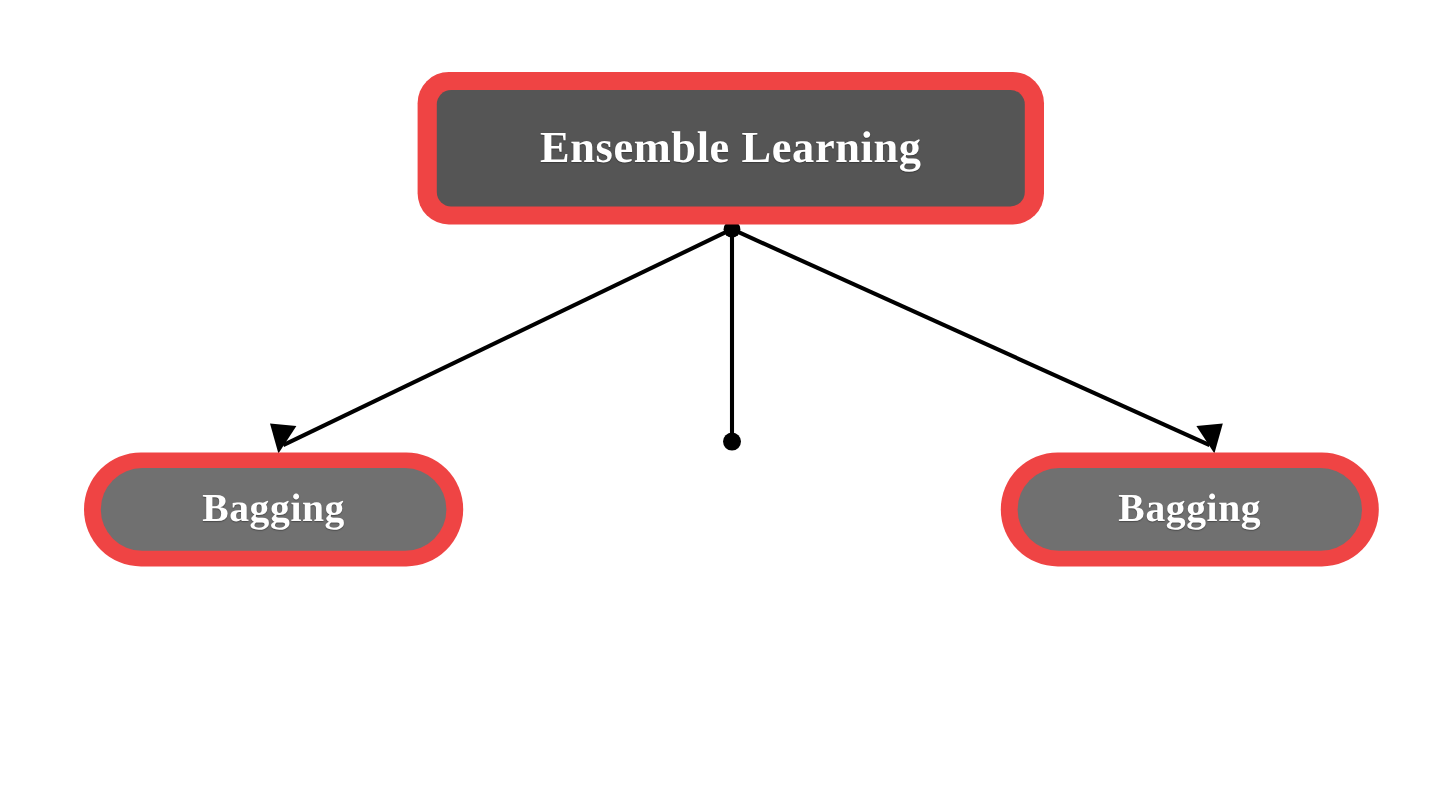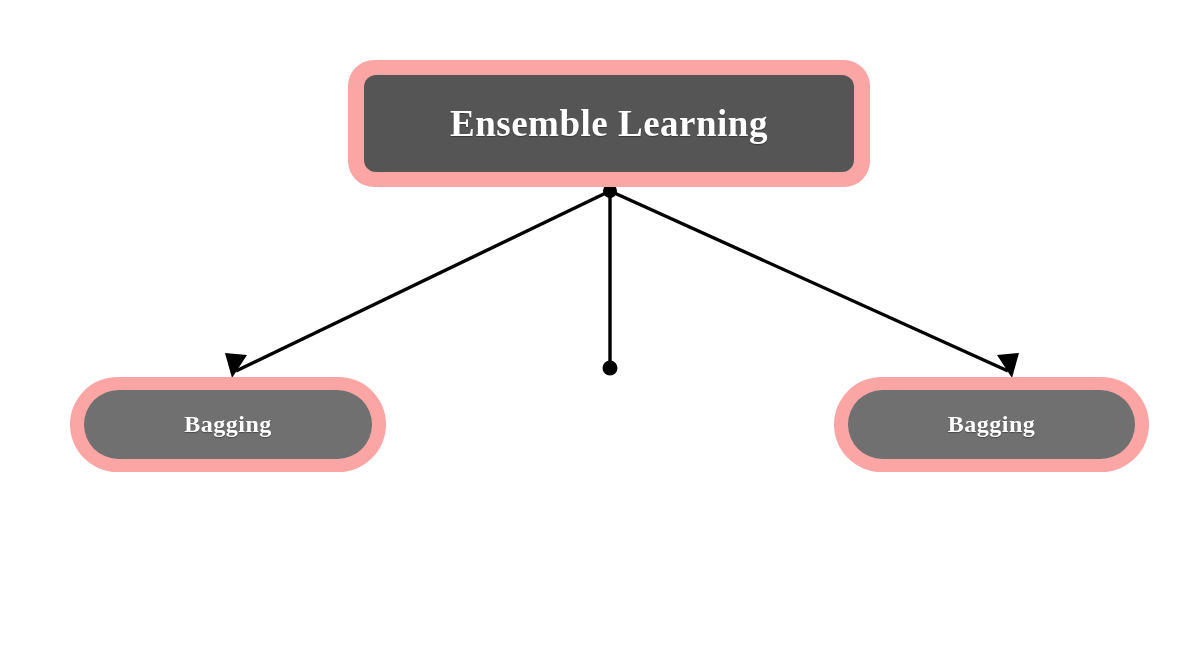--- a/index.html
+++ b/index.html
@@ -22,21 +22,21 @@
     width: 1200px;
     height: 665px;
     pointer-events: none;
   }
   .node {
     position: absolute;
     box-sizing: border-box;
     display: flex;
     align-items: center;
     justify-content: center;
-    background: #fca5a5;
+    background: #ef4444;
     z-index: 2;
   }
   .node .inner {
     width: 100%;
     height: 100%;
     box-sizing: border-box;
     display: flex;
     align-items: center;
     justify-content: center;
   }
@@ -70,21 +70,21 @@
     height: 95px;
     top: 377px;
     border-radius: 48px;
     padding: 13px 14px;
   }
   .pill .inner {
     background: #707070;
     border-radius: 40px;
   }
   .pill .label {
-    font-size: 24px;
+    font-size: 33px;
   }
   #node-bagging  { left: 70px;  width: 316px; }
   #node-boosting { left: 452px; width: 316px; }
   #node-stacking { left: 834px; width: 315px; }
 </style>
 </head>
 <body>
 
 <div id="canvas">
 

